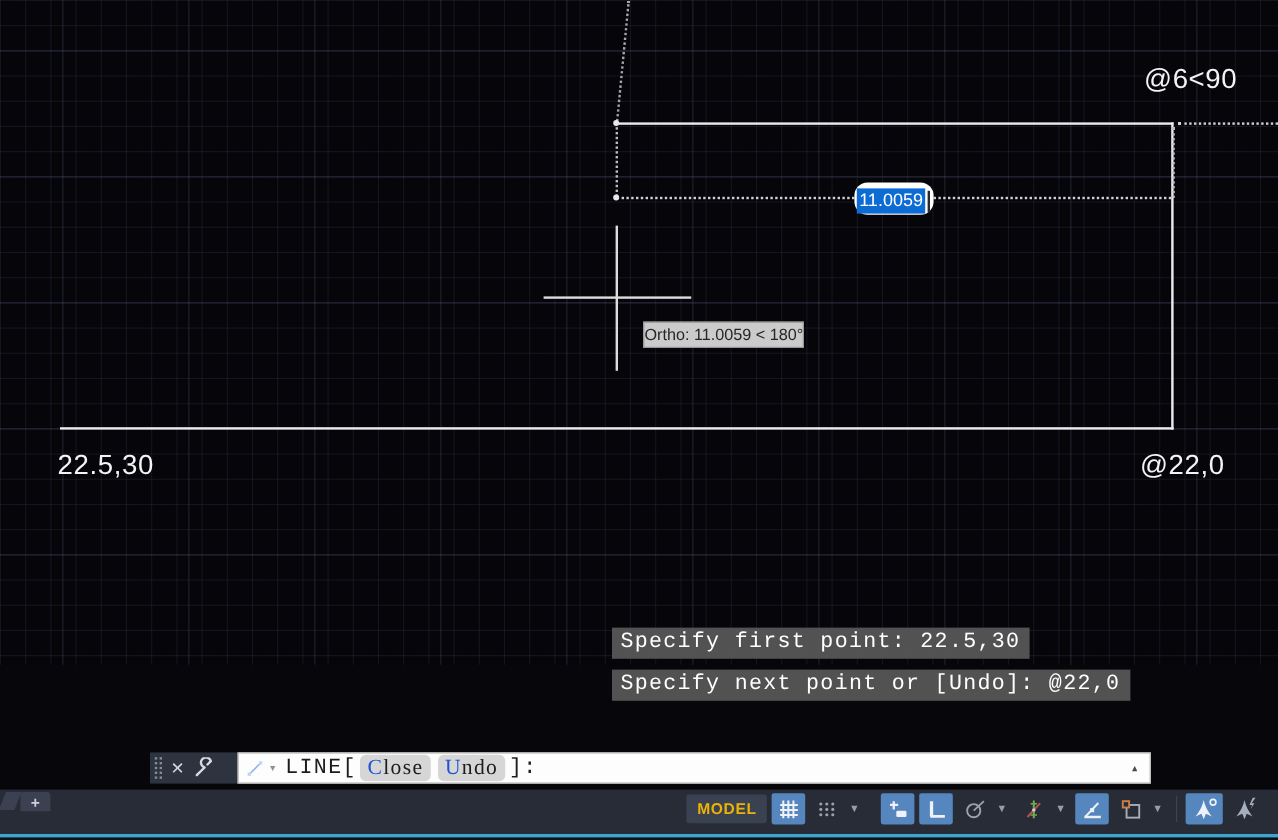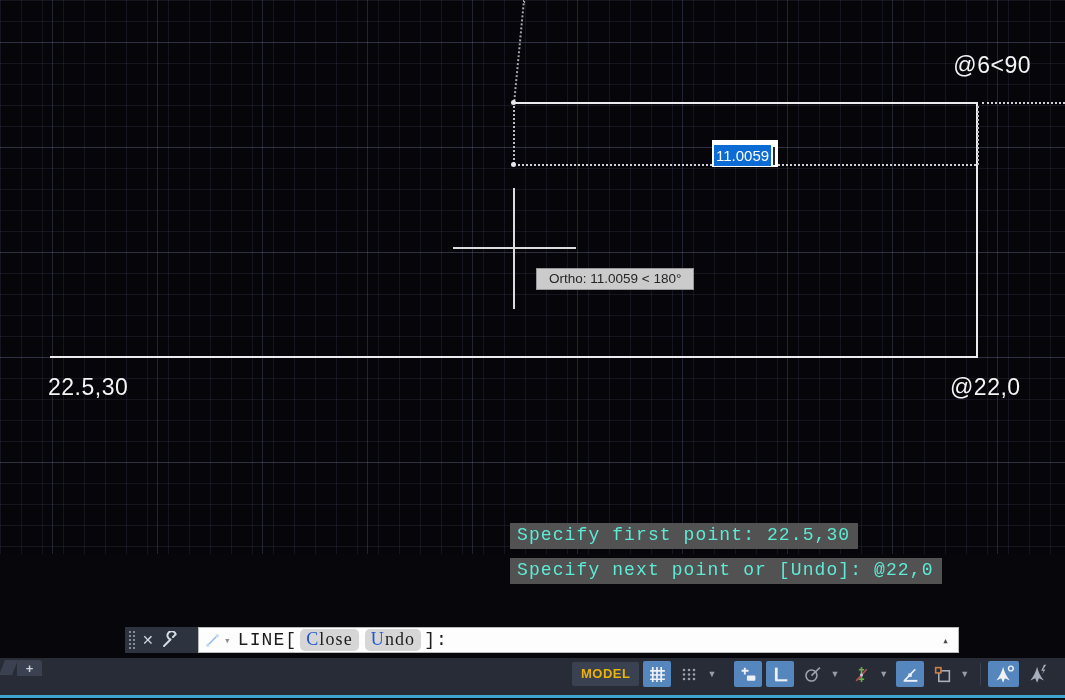--- a/index.html
+++ b/index.html
@@ -22,32 +22,32 @@
   .dotted-v{position:absolute;width:0;border-left:2px dotted #b9bcc6;}
   .track-dot{position:absolute;width:5px;height:5px;border-radius:50%;background:#e8e8ec;}
 
   .crosshair-v{position:absolute;left:513px;top:188px;width:2px;height:121px;background:#dcdcde;}
   .crosshair-h{position:absolute;left:453px;top:247px;width:123px;height:2px;background:#dcdcde;}
 
   .coord-label{position:absolute;color:#f4f4f4;font-size:23px;font-weight:300;
     letter-spacing:0.5px;white-space:nowrap;}
 
   
-  .dyn-input{position:absolute;left:712px;top:140px;height:27px;background:#ffffff;
-    display:flex;align-items:center;padding:6px 3px 2px 2px;box-sizing:border-box;}
+  .dyn-input{position:absolute;left:712px;top:152px;height:27px;background:#ffffff;
+    display:flex;align-items:center;padding:6px 3px 2px 2px;box-sizing:border-box;border-radius:11px;}
   .dyn-input .sel{background:#0d6bd4;color:#fff;font-size:15px;padding:1px 2px;line-height:19px;}
   .dyn-input .caret-bar{width:2px;height:18px;background:#2a2a2a;margin-left:2px;}
 
   
   .tooltip{position:absolute;left:536px;top:268px;background:#cbcbcb;border:1px solid #979797;
-    color:#262626;font-size:13.5px;padding:2px 12px 3px;white-space:nowrap;}
+    color:#262626;font-size:13.5px;padding:2px 0 3px;white-space:nowrap;}
 
   
   .history{position:absolute;left:510px;top:523px;}
-  .history .row{display:table;background:rgba(86,86,86,0.95);color:#5eead4;
+  .history .row{display:table;background:rgba(86,86,86,0.95);color:#ffffff;
     font-family:"Liberation Mono",monospace;font-size:18px;letter-spacing:1.1px;
     line-height:25px;padding:0 8px 1px 7px;margin-bottom:9px;white-space:pre;}
 
   
   .cmd-left{position:absolute;left:125px;top:627px;width:73px;height:26px;background:#2e3340;
     display:flex;align-items:center;gap:7px;padding-left:4px;box-sizing:border-box;}
   .grip{display:flex;gap:2px;height:18px;}
   .grip i{display:block;width:0;border-left:2px dotted #868c98;}
   .close-x{color:#d2d6dc;font-size:14px;line-height:1;}
   .cmd-bar{position:absolute;left:198px;top:627px;width:761px;height:26px;background:#fdfdfd;

